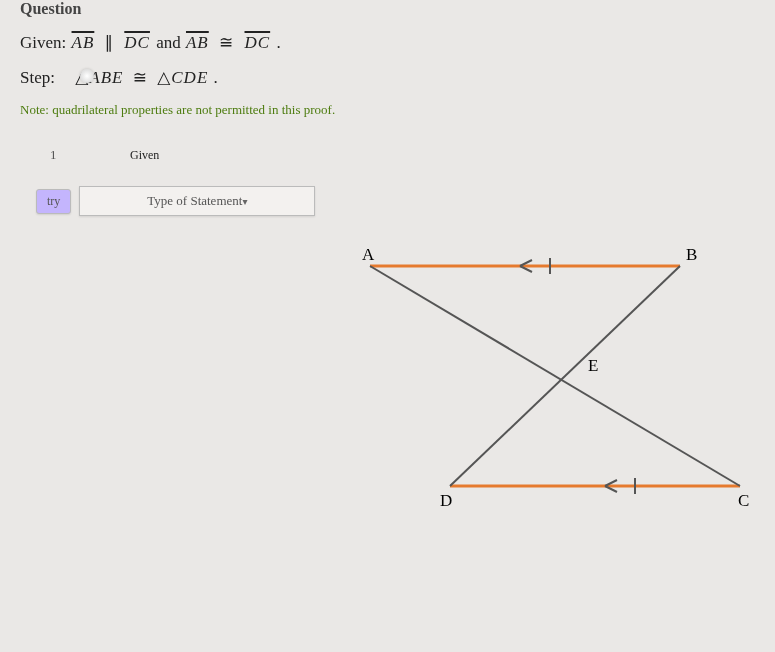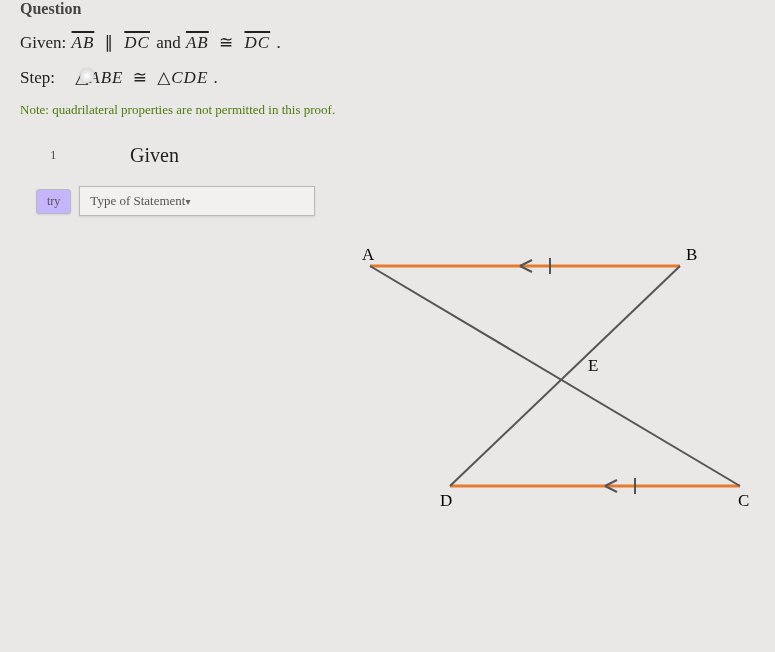--- a/index.html
+++ b/index.html
@@ -83,21 +83,21 @@
       padding: 1px 0;
     }
     .frac-sep {
       border-top: 1px solid #333;
       width: 90px;
       margin: 3px auto;
     }
     .reason-cell {
       width: 180px;
       padding-left: 10px;
-      font-size: 20px;
+      font-size: 12px;
     }
     .try-row {
       display: flex;
       align-items: center;
       gap: 8px;
       margin-top: 4px;
       padding-left: 16px;
     }
     .try-btn {
       border: 1px solid #bbb;
@@ -109,21 +109,21 @@
       cursor: pointer;
       box-shadow: 0 1px 2px rgba(0,0,0,0.1);
     }
     .type-select {
       border: 1px solid #bbb;
       background: #f3f1ef;
       padding: 6px 10px;
       font-size: 13px;
       width: 236px;
       display: flex;
-      justify-content: flex-start;
+      justify-content: center;
       align-items: center;
       cursor: pointer;
       color: #555;
       box-shadow: 0 1px 2px rgba(0,0,0,0.1);
     }
     .type-select::after {
       content: "▾";
       font-size: 10px;
       color: #666;
     }

